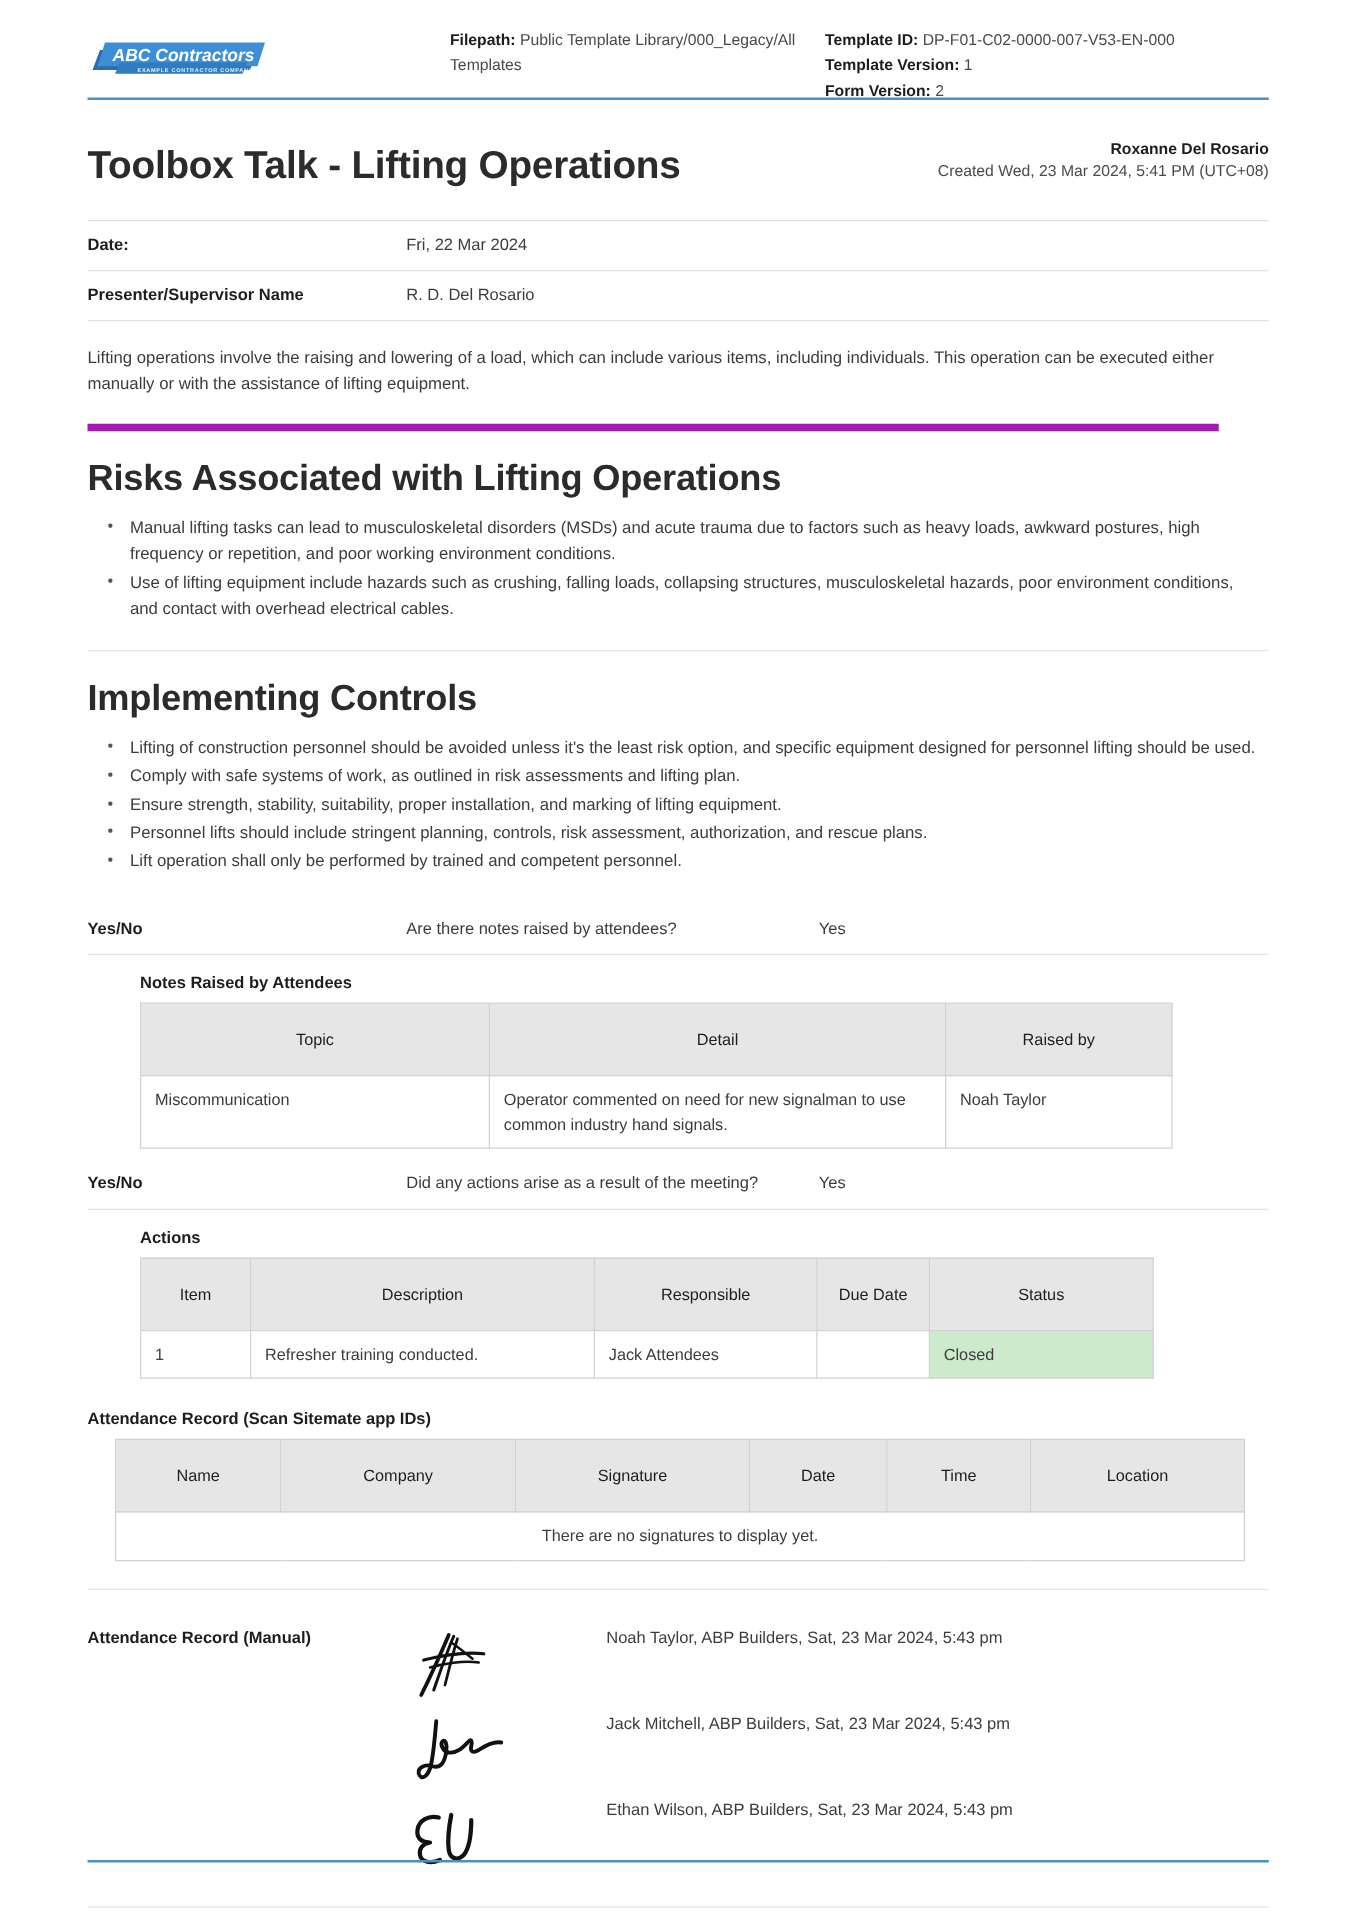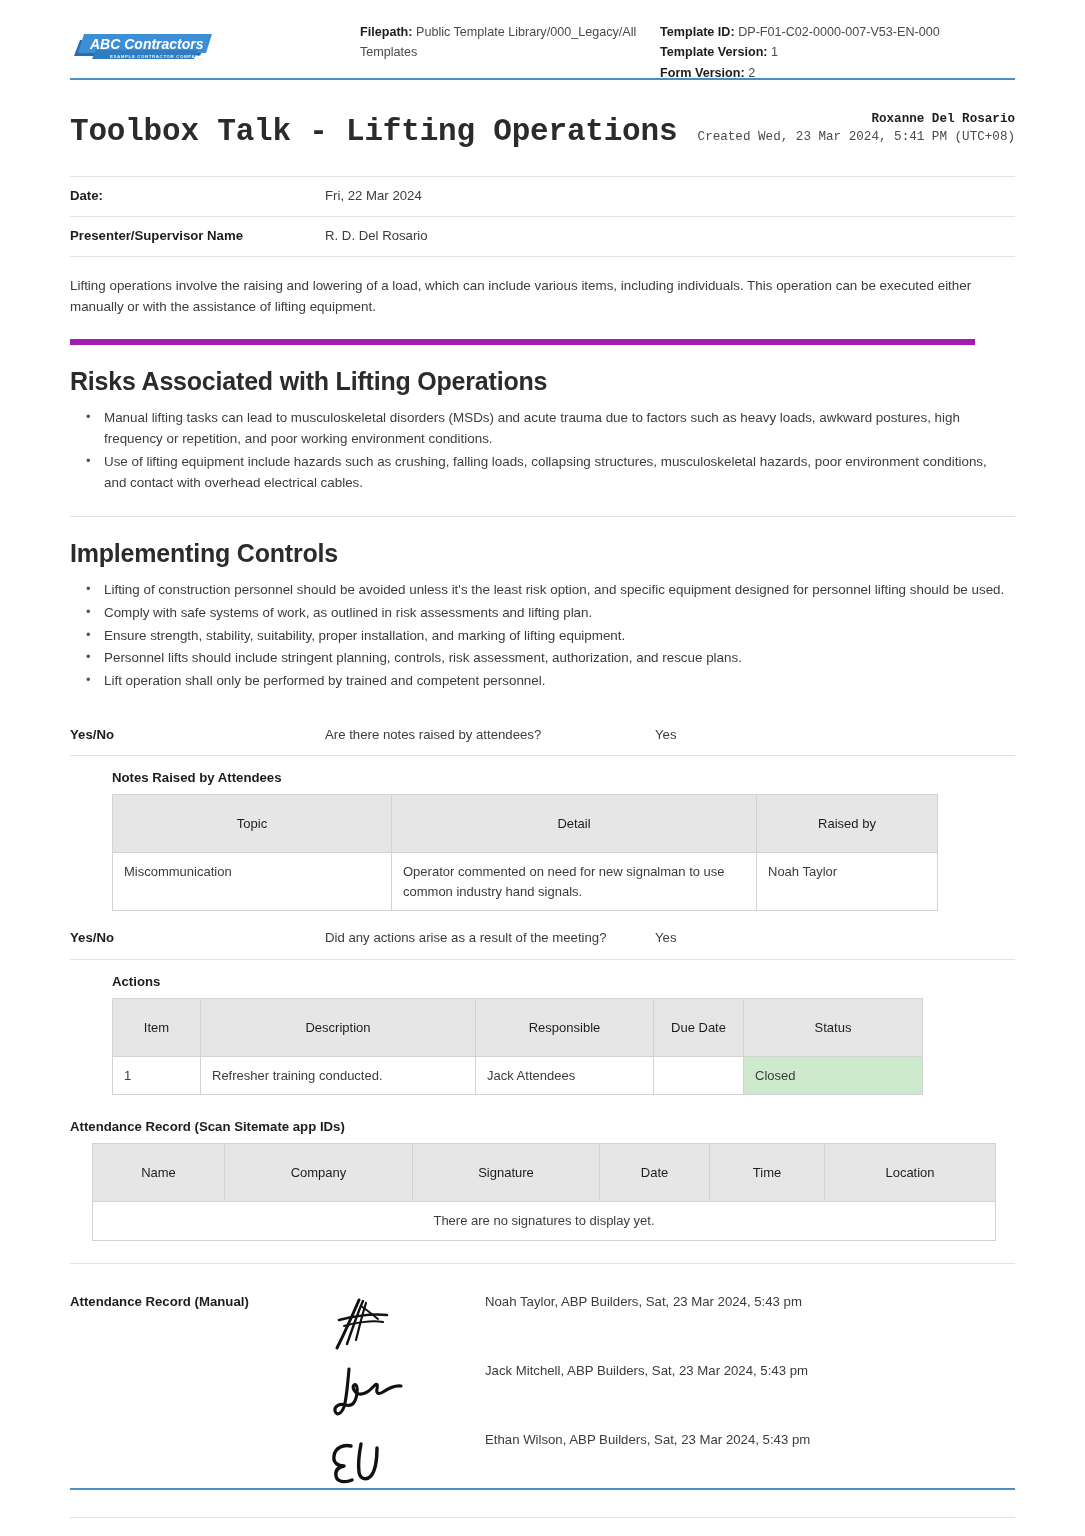--- a/index.html
+++ b/index.html
@@ -58,21 +58,20 @@
     background: #4a90c2;
     margin-top: 6px;
   }
 
   
   .title-row {
     display: flex;
     align-items: flex-end;
     justify-content: space-between;
     margin-top: 30px;
-    font-family: Liberation Mono, monospace;
   }
   .doc-title {
     font-size: 31px;
     font-weight: 700;
     color: #2b2b2b;
     letter-spacing: -0.2px;
     line-height: 1.1;
   }
   .title-meta {
     text-align: right;
@@ -111,21 +110,21 @@
     line-height: 1.58;
     color: #3c3c3c;
     padding: 18px 0 22px 0;
     border-bottom: 6px solid #a21caf;
     max-width: 905px;
   }
 
   
   .section { padding-top: 22px; }
   .section-head {
-    font-size: 25px;
+    font-size: 29px;
     font-weight: 700;
     color: #2b2b2b;
     letter-spacing: -0.2px;
     margin-bottom: 12px;
   }
   ul.bullets {
     list-style: none;
     margin: 0;
     padding: 0;
   }

